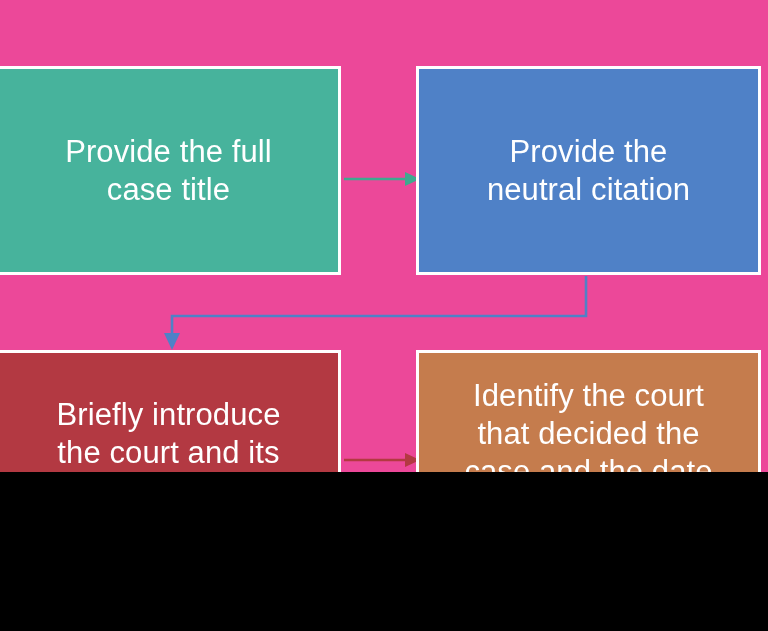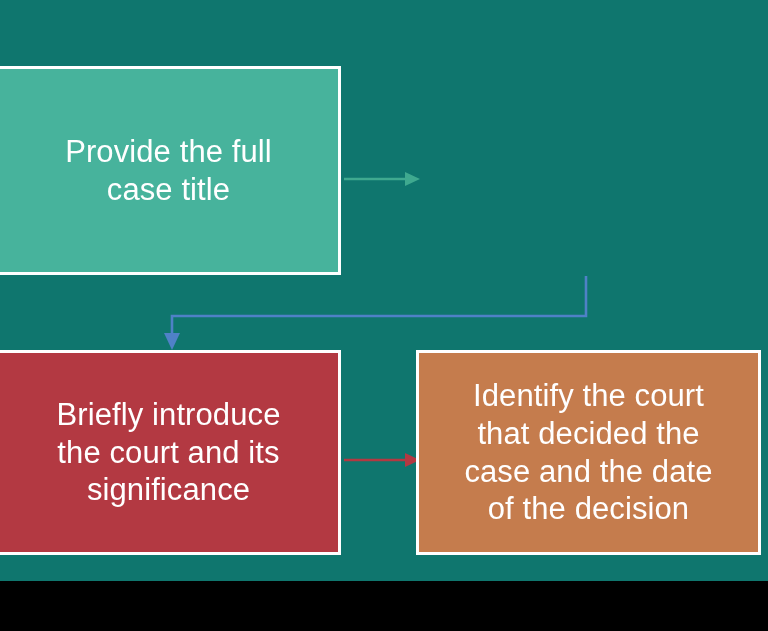--- a/index.html
+++ b/index.html
@@ -3,22 +3,22 @@
 <meta charset="utf-8">
 <style>
   html, body {
     margin: 0;
     padding: 0;
     background: #000000;
   }
   #canvas {
     position: relative;
     width: 768px;
-    height: 581px;
-    background: #0f766e;
+    height: 472px;
+    background: #ec4899;
     overflow: hidden;
     font-family: "Liberation Sans", sans-serif;
   }
 
   .node {
     position: absolute;
     box-sizing: border-box;
     border: 3px solid #ffffff;
     display: flex;
     align-items: center;
@@ -93,20 +93,24 @@
       <line x1="344" y1="460" x2="408" y2="460" stroke="#B33942" stroke-width="2.6"></line>
       <polygon points="420,460 405,453 405,467" fill="#B33942"></polygon>
     </g>
   </svg>
 
   <div class="node" id="node-case-title">
     <span class="node-label">Provide the full
 case title</span>
   </div>
 
+  <div class="node" id="node-neutral-citation">
+    <span class="node-label">Provide the
+neutral citation</span>
+  </div>
 
   <div class="node" id="node-introduce-case">
     <span class="node-label">Briefly introduce
 the court and its
 significance</span>
   </div>
 
   <div class="node" id="node-court-and-date">
     <span class="node-label">Identify the court
 that decided the

